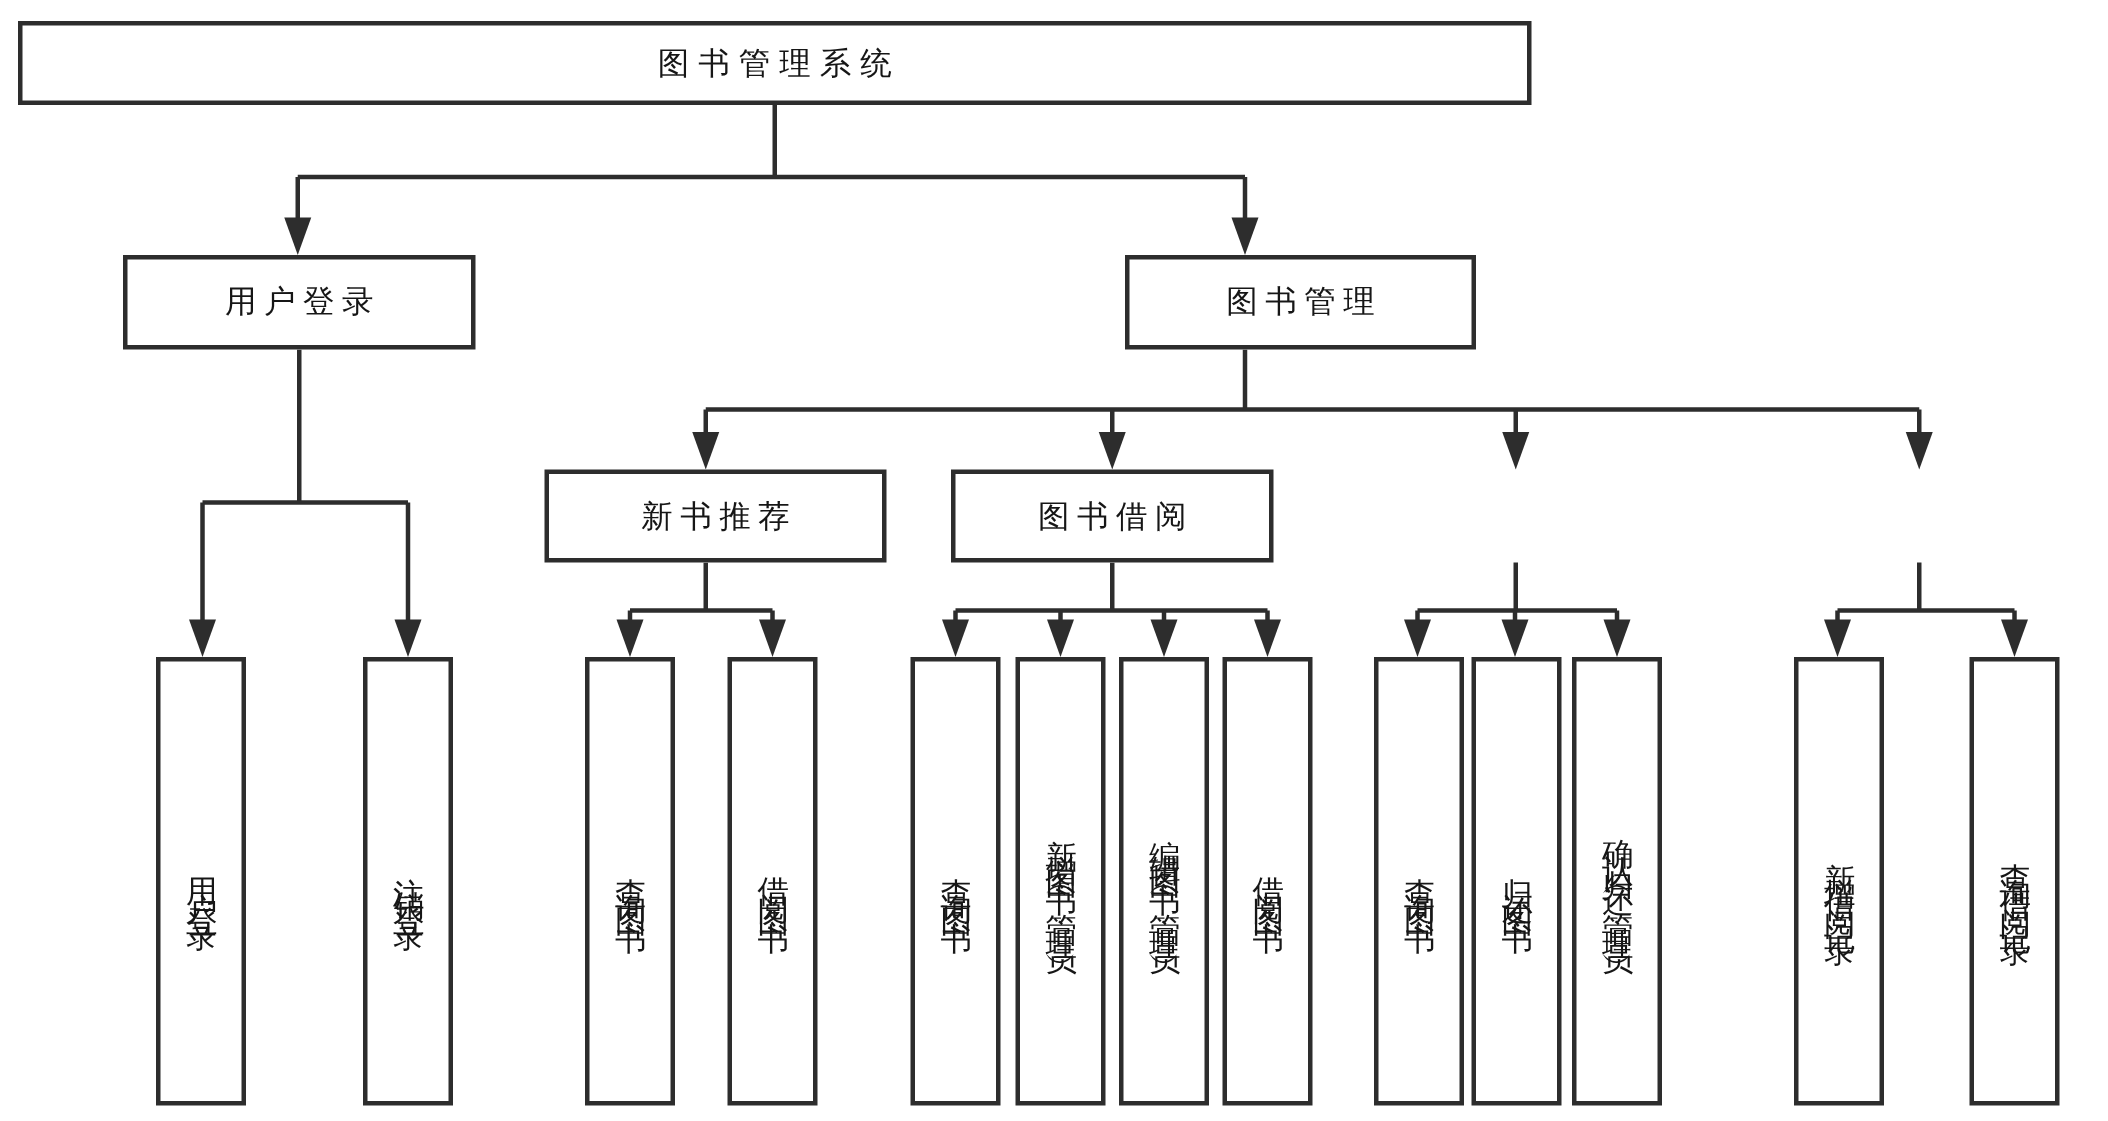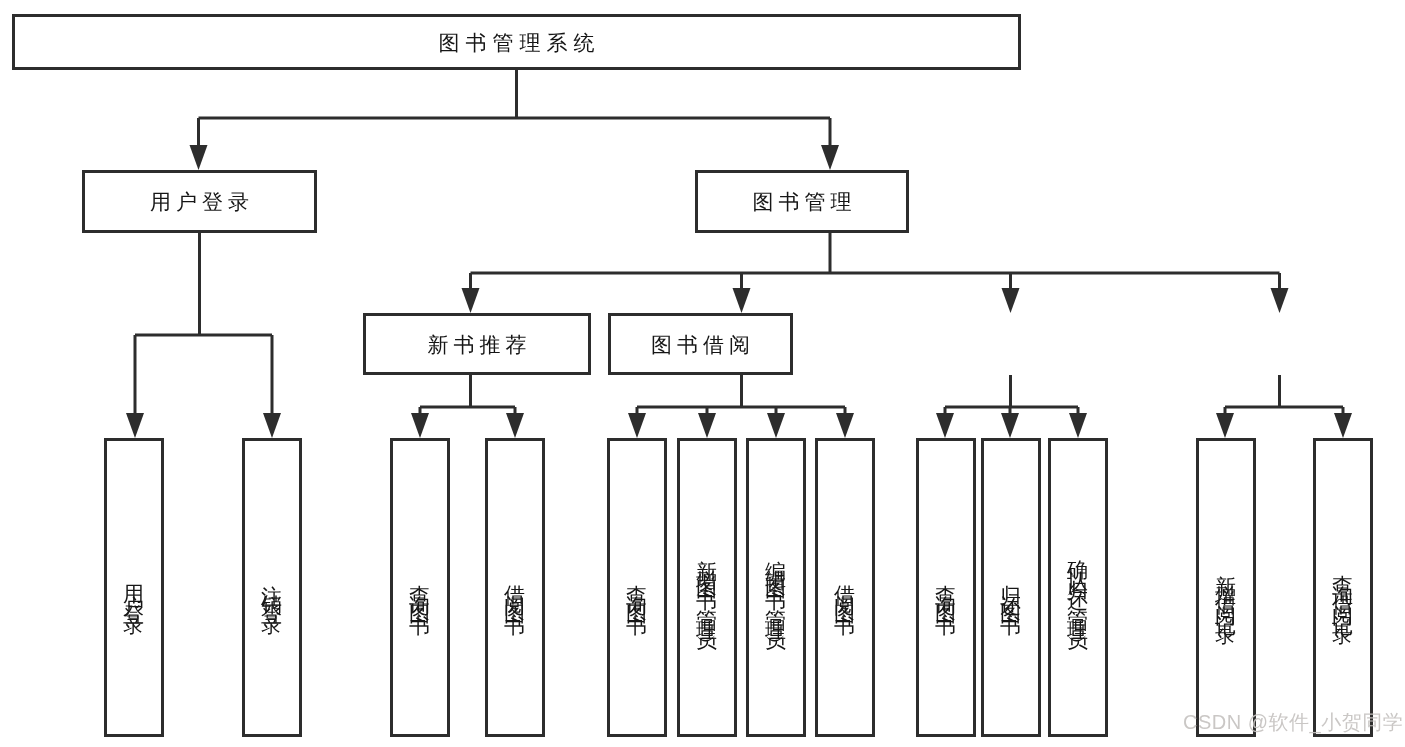--- a/index.html
+++ b/index.html
@@ -135,38 +135,37 @@
       <polygon points="1069,413 1087,413 1078,438"></polygon>
 
       <polygon points="1216,413 1234,413 1225,438"></polygon>
       <polygon points="1334,413 1352,413 1343,438"></polygon>
     </g>
   </svg>
 
   <div class="node hbox root-box" style="left:12px; top:14px; width:1009px; height:56px;">图书管理系统</div>
 
   <div class="node hbox" style="left:82px; top:170px; width:235px; height:63px;">用户登录</div>
-  <div class="node hbox" style="left:695px; top:170px; width:214px; height:63px;">图书管理</div>
+  <div class="node hbox" style="left:750px; top:170px; width:234px; height:63px;">图书管理</div>
 
   <div class="node hbox" style="left:363px; top:313px; width:228px; height:62px;">新书推荐</div>
-  <div class="node hbox" style="left:608px; top:313px; width:185px; height:62px;">图书借阅</div>
+  <div class="node hbox" style="left:634px; top:313px; width:215px; height:62px;">图书借阅</div>
 
   <div class="node vbox" style="left:104px; top:438px; width:60px; height:299px;">用户登录</div>
   <div class="node vbox" style="left:242px; top:438px; width:60px; height:299px;">注销登录</div>
 
   <div class="node vbox" style="left:390px; top:438px; width:60px; height:299px;">查询图书</div>
   <div class="node vbox" style="left:485px; top:438px; width:60px; height:299px;">借阅图书</div>
 
   <div class="node vbox" style="left:607px; top:438px; width:60px; height:299px;">查询图书</div>
   <div class="node vbox" style="left:677px; top:438px; width:60px; height:299px;">新增图书（管理员）</div>
   <div class="node vbox" style="left:746px; top:438px; width:60px; height:299px;">编辑图书（管理员）</div>
   <div class="node vbox" style="left:815px; top:438px; width:60px; height:299px;">借阅图书</div>
 
   <div class="node vbox" style="left:916px; top:438px; width:60px; height:299px;">查询图书</div>
   <div class="node vbox" style="left:981px; top:438px; width:60px; height:299px;">归还图书</div>
   <div class="node vbox" style="left:1048px; top:438px; width:60px; height:299px;">确认归还（管理员）</div>
 
   <div class="node vbox" style="left:1196px; top:438px; width:60px; height:299px;">新增借阅记录</div>
   <div class="node vbox" style="left:1313px; top:438px; width:60px; height:299px;">查询借阅记录</div>
 
-  <div class="watermark">CSDN @软件_小贺同学</div>
 
 </div>
 
 </body></html>

